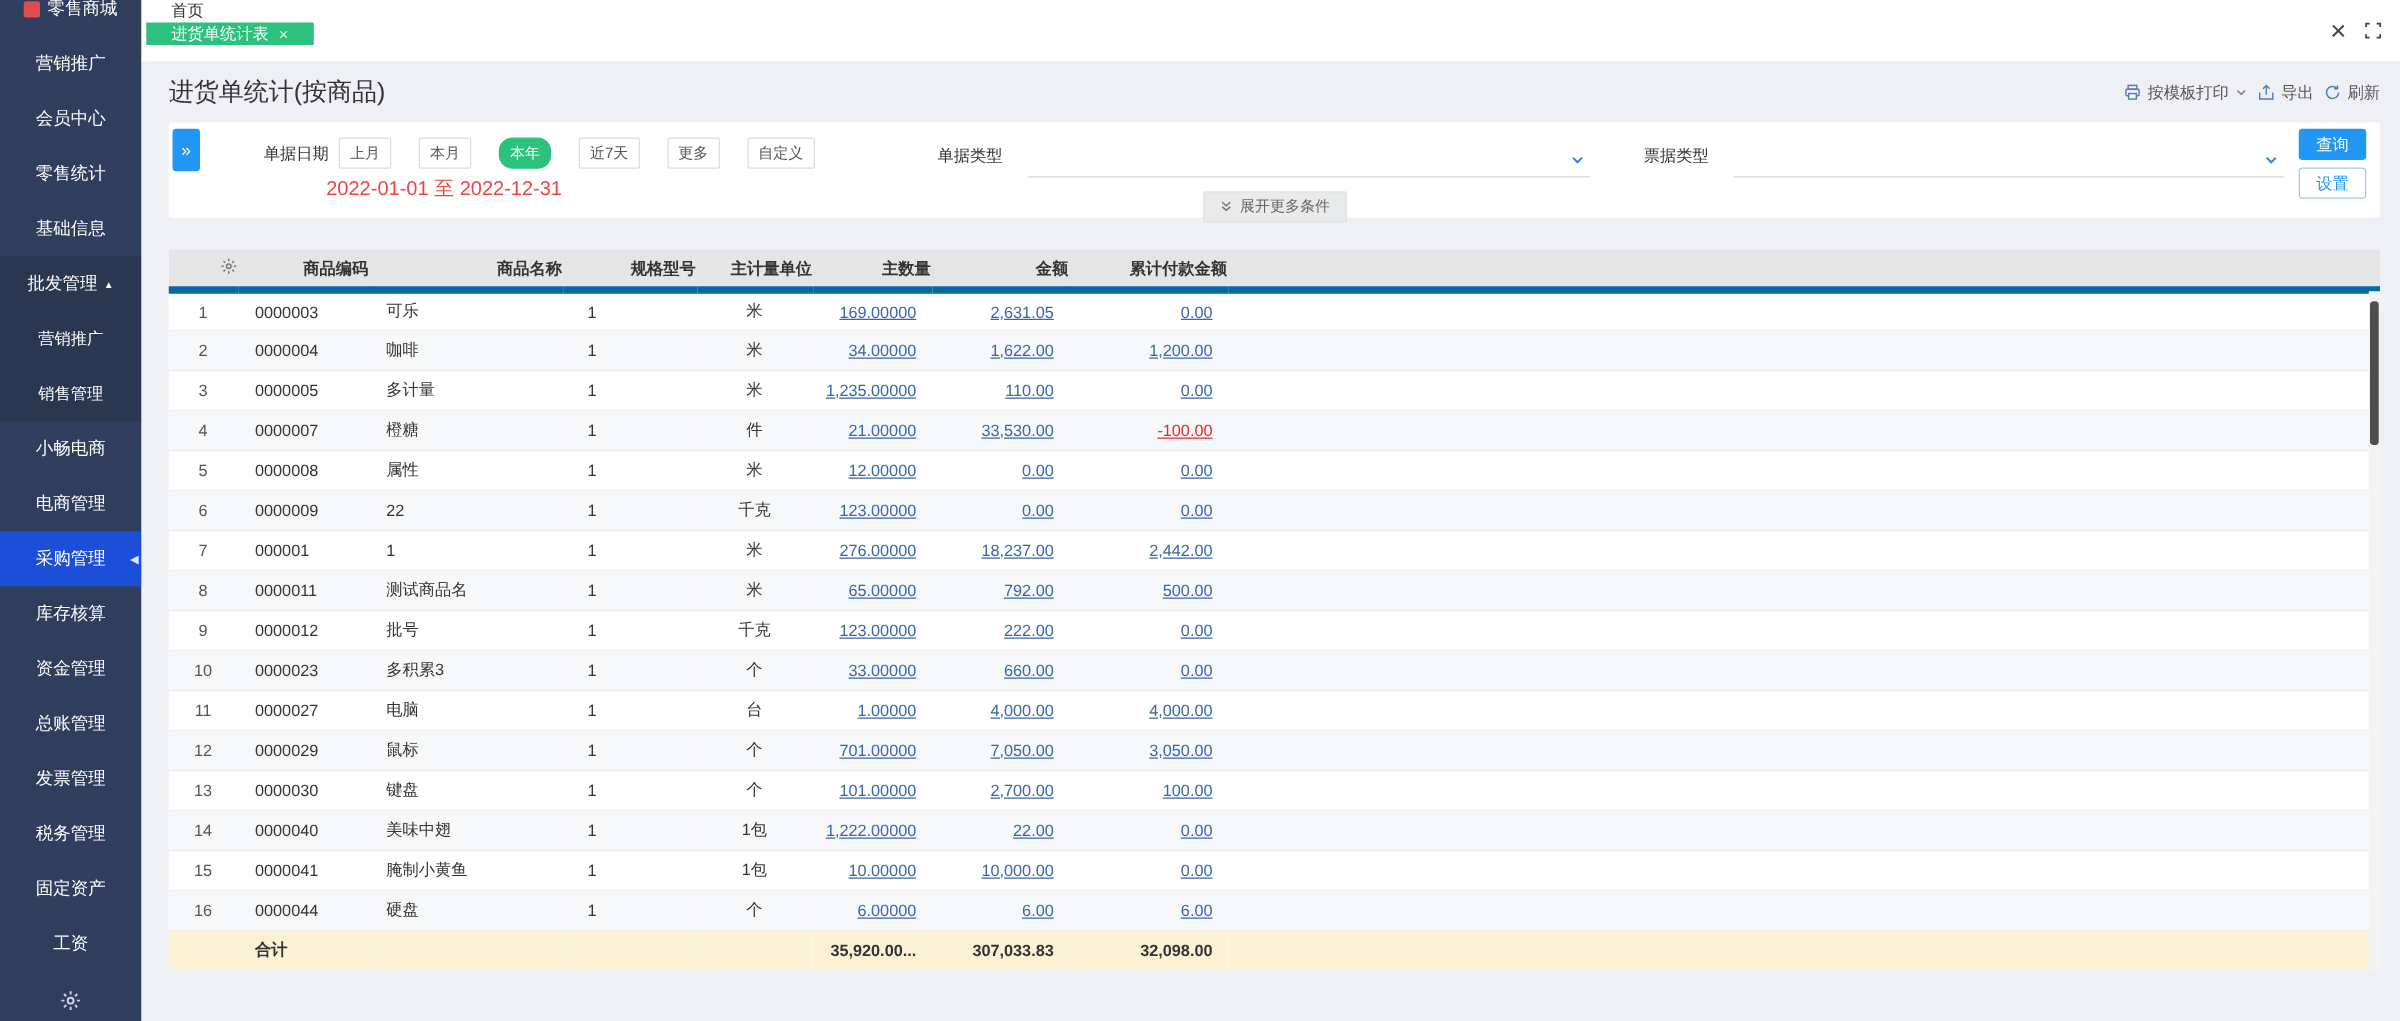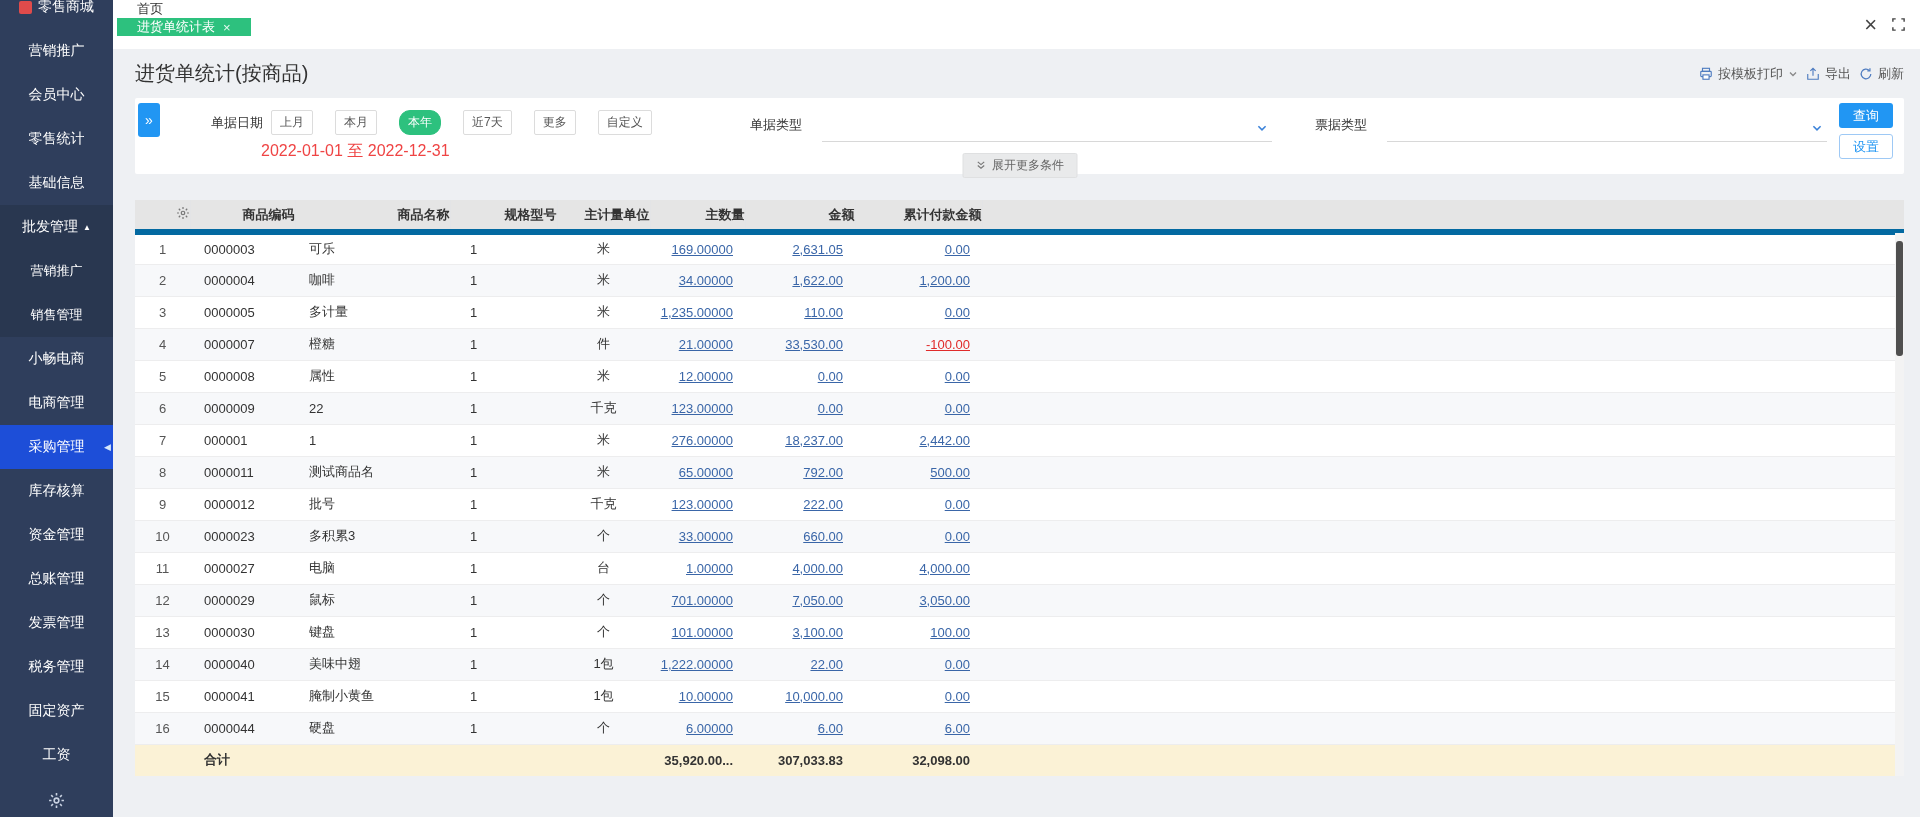--- a/index.html
+++ b/index.html
@@ -426,21 +426,21 @@
                 <td class="c-num"><span class="numlink">3,050.00</span></td>
                 <td></td>
               </tr>
               <tr>
                 <td class="c-idx">13</td>
                 <td class="c-code">0000030</td>
                 <td class="c-name">键盘</td>
                 <td class="c-spec">1</td>
                 <td class="c-unit">个</td>
                 <td class="c-num"><span class="numlink">101.00000</span></td>
-                <td class="c-num"><span class="numlink">3,100.00</span></td>
+                <td class="c-num"><span class="numlink">2,700.00</span></td>
                 <td class="c-num"><span class="numlink">100.00</span></td>
                 <td></td>
               </tr>
               <tr>
                 <td class="c-idx">14</td>
                 <td class="c-code">0000040</td>
                 <td class="c-name">美味中翅</td>
                 <td class="c-spec">1</td>
                 <td class="c-unit">1包</td>
                 <td class="c-num"><span class="numlink">1,222.00000</span></td>

